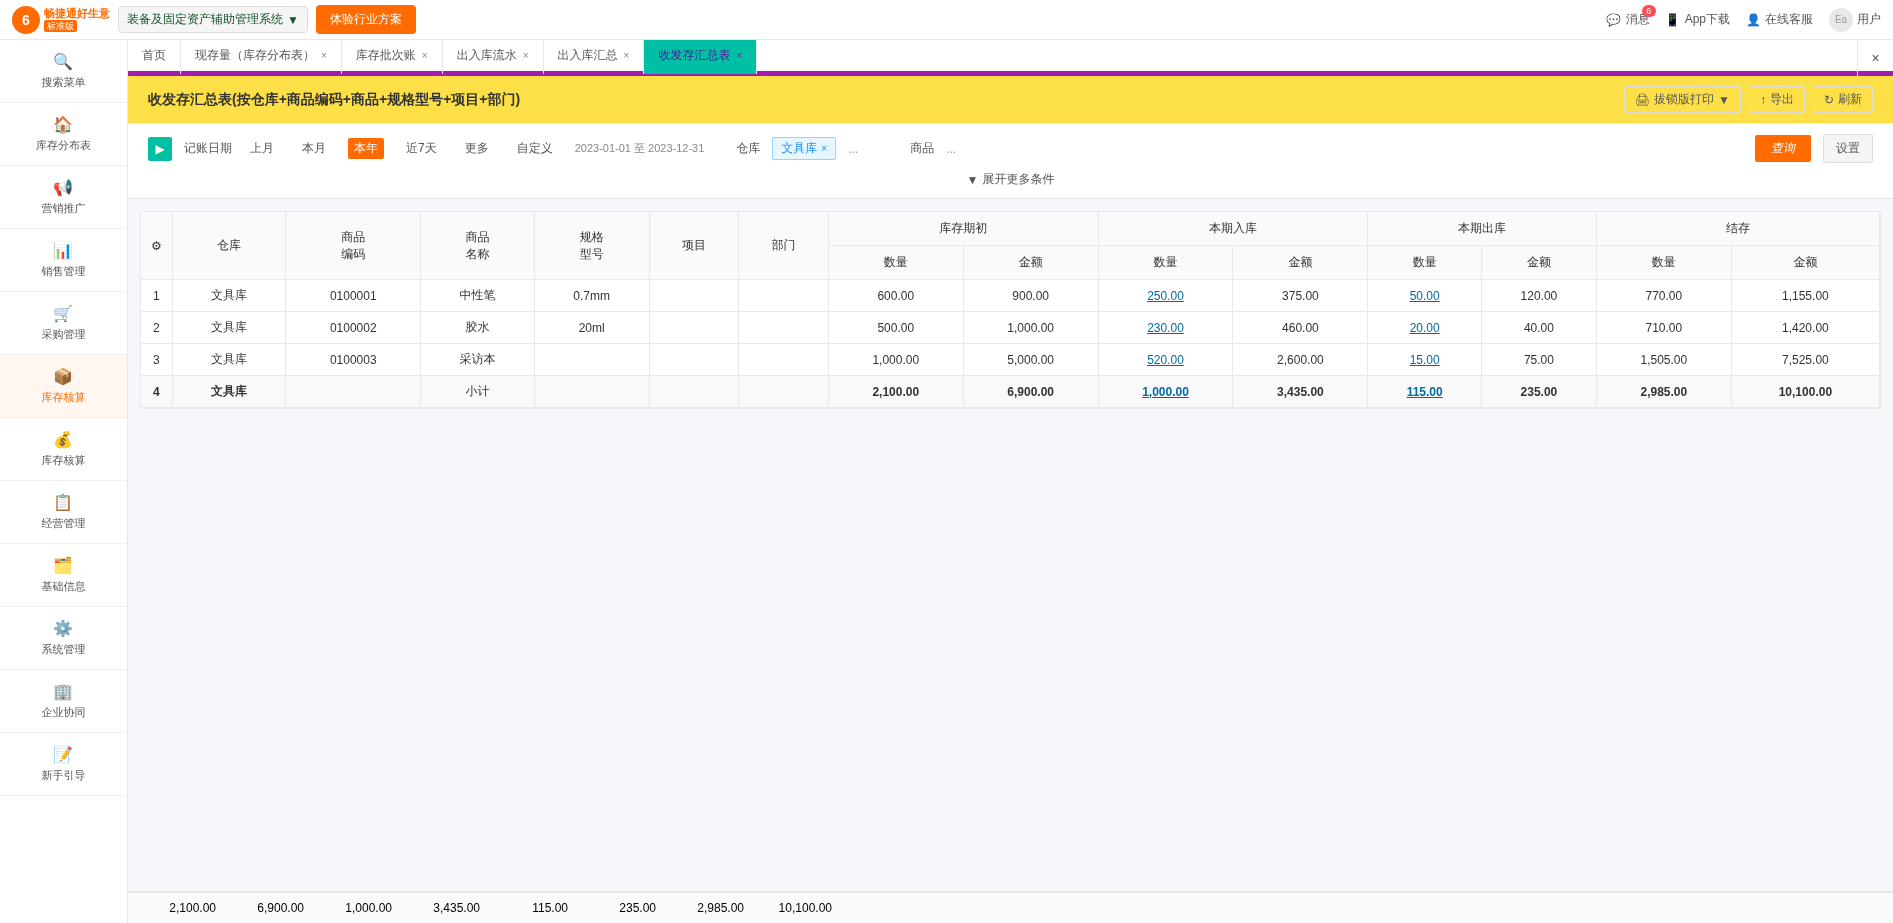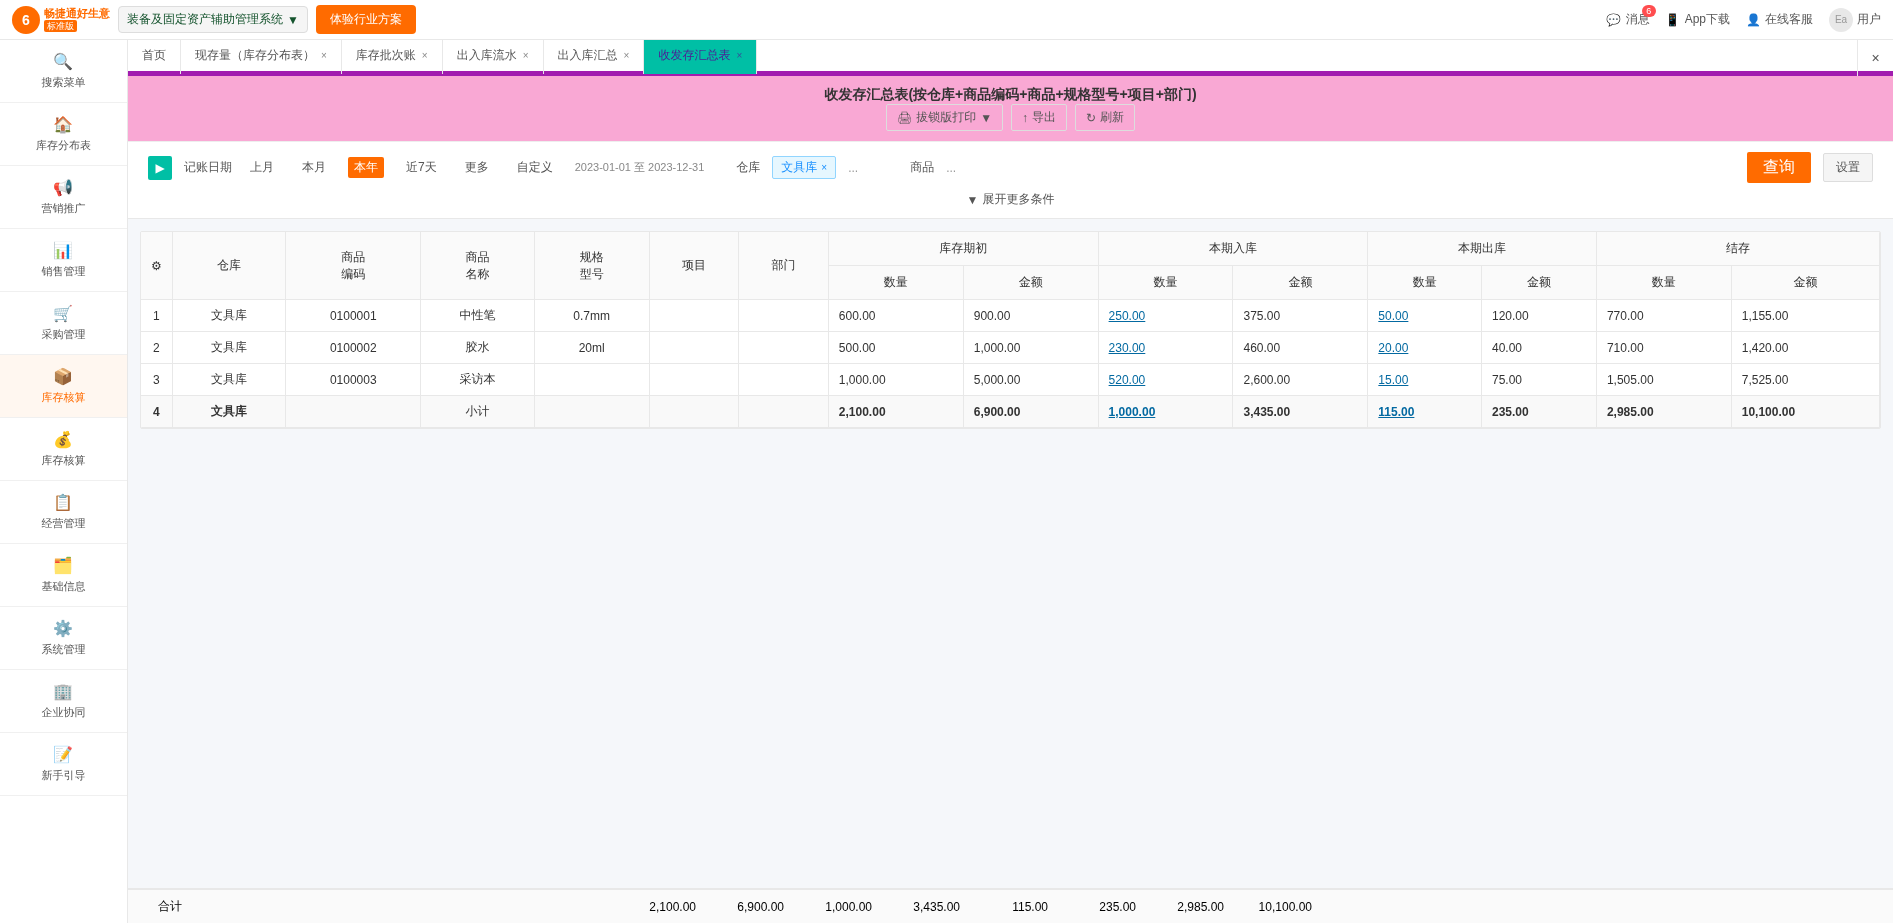--- a/index.html
+++ b/index.html
@@ -45,37 +45,37 @@
     .filter-expand-btn { width: 24px; height: 24px; background: #00bfa5; color: white; border: none; border-radius: 2px; cursor: pointer; display: flex; align-items: center; justify-content: center; font-size: 12px; }
     .filter-label { color: #555; font-size: 12px; white-space: nowrap; }
     .date-options { display: flex; align-items: center; gap: 16px; }
     .date-btn { background: none; border: none; cursor: pointer; color: #555; font-size: 12px; padding: 2px 6px; border-radius: 2px; }
     .date-btn.active { background: #ff6b00; color: white; }
     .date-range { font-size: 11px; color: #888; margin-left: 4px; }
     .warehouse-tag { display: flex; align-items: center; gap: 4px; background: #e6f7ff; border: 1px solid #91d5ff; border-radius: 2px; padding: 2px 8px; color: #1890ff; font-size: 12px; }
     .tag-close { cursor: pointer; font-size: 10px; }
     .filter-more { color: #999; font-size: 12px; cursor: pointer; }
     .filter-expand { display: flex; align-items: center; gap: 4px; color: #555; cursor: pointer; font-size: 12px; }
-    .btn-query { background: #ff6b00; color: white; border: none; border-radius: 2px; padding: 5px 16px; cursor: pointer; font-size: 16px; }
+    .btn-query { background: #ff6b00; color: white; border: none; border-radius: 2px; padding: 5px 16px; cursor: pointer; font-size: 12px; font-style: italic; }
     .btn-setting { background: #f5f5f5; border: 1px solid #ddd; color: #555; border-radius: 2px; padding: 5px 12px; cursor: pointer; font-size: 12px; }
     .btn-print { background: none; border: 1px solid #ddd; color: #555; border-radius: 2px; padding: 4px 10px; cursor: pointer; font-size: 12px; display: flex; align-items: center; gap: 4px; }
     .btn-export { background: none; border: 1px solid #ddd; color: #555; border-radius: 2px; padding: 4px 10px; cursor: pointer; font-size: 12px; display: flex; align-items: center; gap: 4px; }
     .btn-refresh { background: none; border: 1px solid #ddd; color: #555; border-radius: 2px; padding: 4px 10px; cursor: pointer; font-size: 12px; display: flex; align-items: center; gap: 4px; }
 
     
     .table-container { margin: 12px; background: white; border-radius: 2px; overflow: hidden; border: 1px solid #e8e8e8; }
     table { width: 100%; border-collapse: collapse; }
     th { background: #fafafa; font-size: 12px; font-weight: 500; color: #333; padding: 8px 10px; border-bottom: 1px solid #e8e8e8; border-right: 1px solid #e8e8e8; text-align: center; white-space: nowrap; }
     td { font-size: 12px; color: #333; padding: 7px 10px; border-bottom: 1px solid #e8e8e8; border-right: 1px solid #e8e8e8; text-align: center; white-space: nowrap; }
     .underline { text-decoration: underline; cursor: pointer; color: #0369a1; }
     .row-subtotal td { font-weight: bold; background: #f9f9f9; }
     .gear-col { width: 30px; }
-    .num-col { text-align: left; }
-
-    .page-header-row { display: flex; align-items: center; justify-content: space-between; padding: 10px 20px 10px; background: #f9a8d4; border-bottom: 1px solid #eee; flex-direction: column; }
+    .num-col { text-align: center; }
+
+    .page-header-row { display: flex; align-items: center; justify-content: space-between; padding: 10px 20px 10px; background: #fde047; border-bottom: 1px solid #eee; }
     .page-title-text { font-size: 14px; font-weight: bold; color: #333; }
     .header-actions { display: flex; gap: 8px; }
   </style>
 </head>
 <body>
 
 <div class="app-container">
 
   <div class="top-bar">
     <div class="top-bar-left">
@@ -348,21 +348,20 @@
                 <td class="num-col"><span class="underline">115.00</span></td>
                 <td class="num-col">235.00</td>
                 <td class="num-col">2,985.00</td>
                 <td class="num-col">10,100.00</td>
               </tr>
             </tbody>
           </table>
         </div>
 
         <div style="position:fixed;bottom:0;left:128px;right:0;background:#fafafa;border-top:2px solid #e8e8e8;display:flex;align-items:center;padding:8px 10px;font-size:12px;font-weight:500;z-index:10;">
-          <span style="width:480px;padding-left:20px;">合计</span>
           <span style="width:88px;text-align:right;padding-right:10px;">2,100.00</span>
           <span style="width:88px;text-align:right;padding-right:10px;">6,900.00</span>
           <span style="width:88px;text-align:right;padding-right:10px;">1,000.00</span>
           <span style="width:88px;text-align:right;padding-right:10px;">3,435.00</span>
           <span style="width:88px;text-align:right;padding-right:10px;">115.00</span>
           <span style="width:88px;text-align:right;padding-right:10px;">235.00</span>
           <span style="width:88px;text-align:right;padding-right:10px;">2,985.00</span>
           <span style="width:88px;text-align:right;padding-right:10px;">10,100.00</span>
         </div>
 

